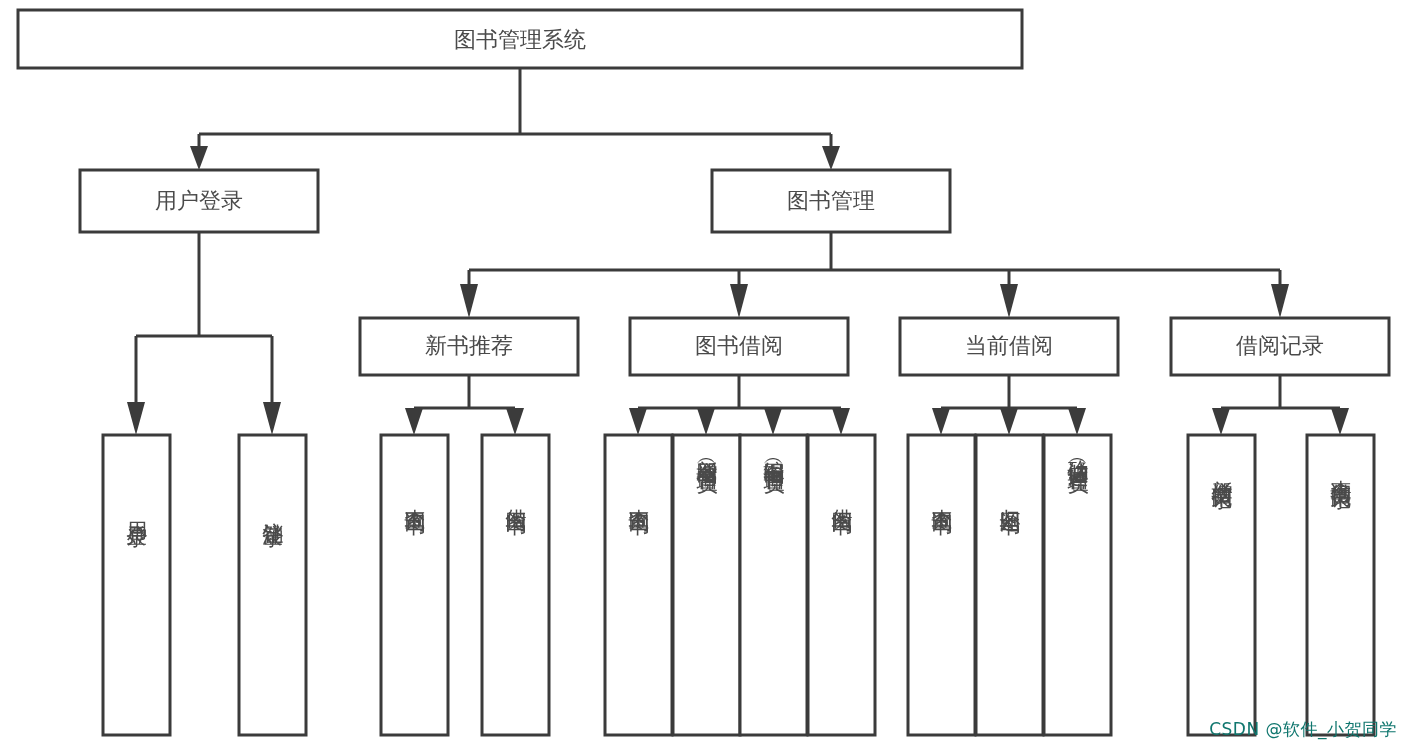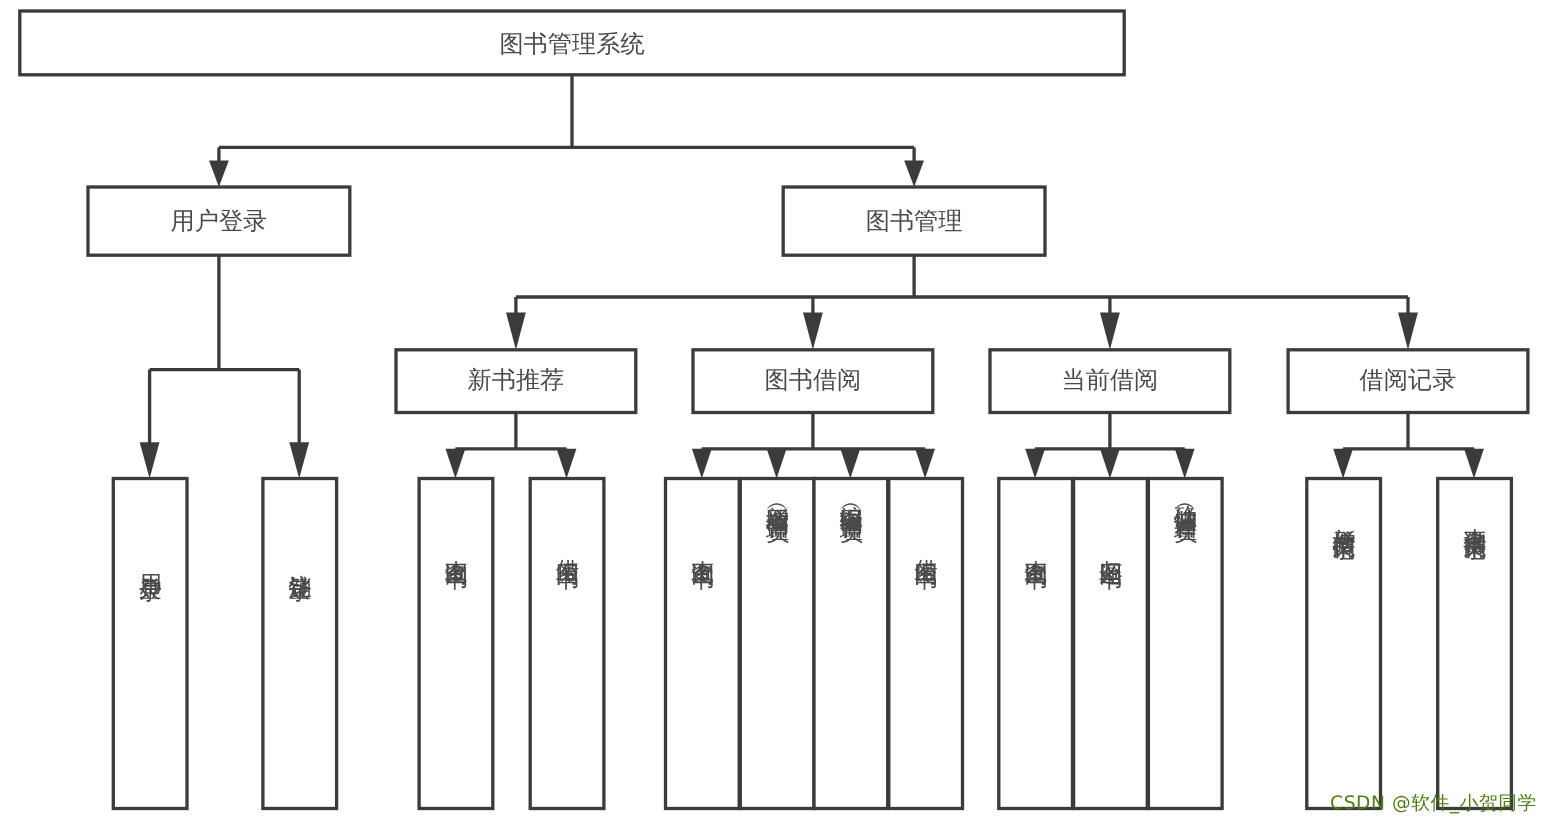--- a/index.html
+++ b/index.html
@@ -67,21 +67,21 @@
     color: #4a4a4a;
     white-space: nowrap;
     text-align: left;
   }
   .watermark {
     position: absolute;
     right: 8px;
     bottom: 6px;
     font-family: "DejaVu Sans", "Liberation Sans", sans-serif;
     font-size: 17px;
-    color: #4d7c0f;
+    color: #0f766e;
     white-space: nowrap;
     letter-spacing: 0.5px;
   }
 </style>
 </head>
 <body>
 
 <div id="diagram-root">
 
   <svg class="diagram-canvas" viewBox="0 0 1405 747" xmlns="http://www.w3.org/2000/svg">

